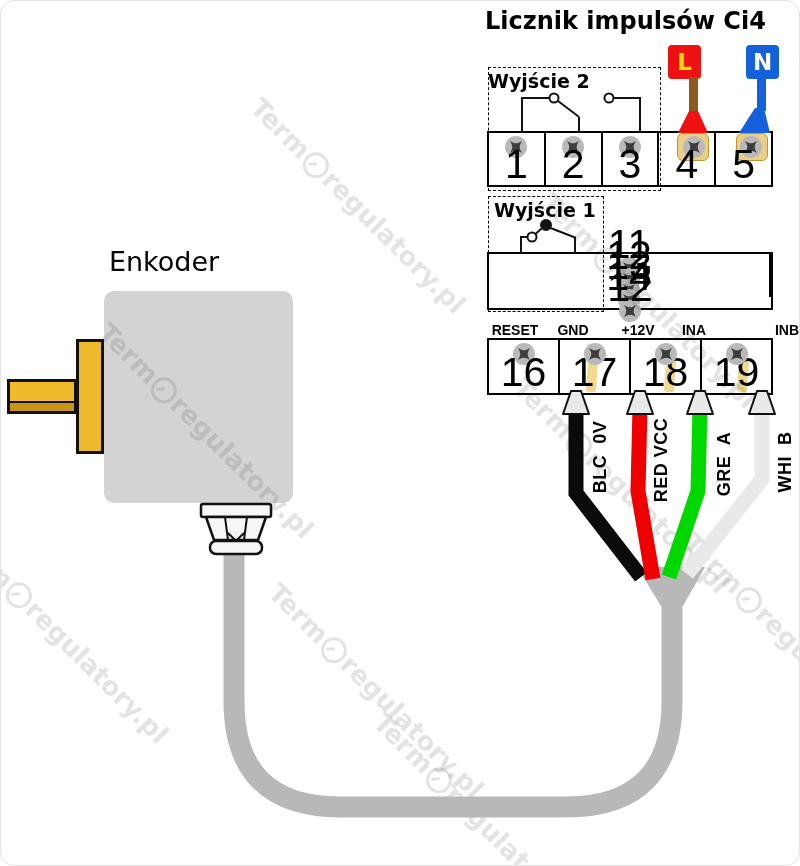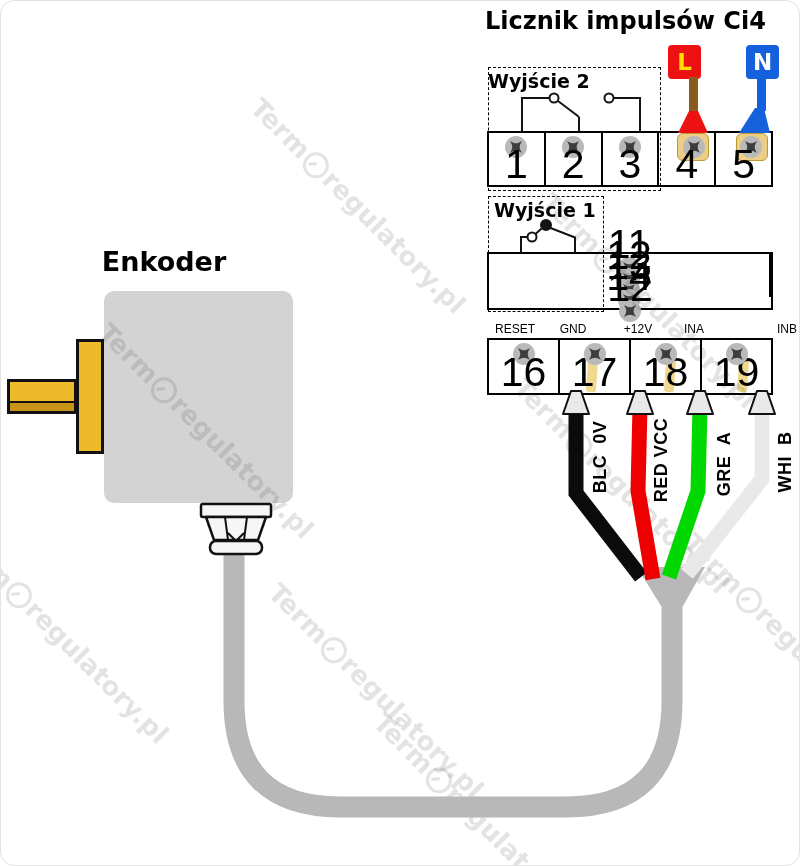--- a/index.html
+++ b/index.html
@@ -3,41 +3,41 @@
 <meta charset="utf-8">
 <style>
   html,body{margin:0;padding:0;background:#fff;}
   .page{
     position:relative;width:800px;height:866px;background:#fff;overflow:hidden;
     border-radius:14px;border:1px solid #e3e3e3;box-sizing:border-box;
     font-family:"DejaVu Sans","Liberation Sans",sans-serif;color:#000;
   }
   
   .title{position:absolute;left:484px;top:6px;font-size:24px;font-weight:bold;white-space:nowrap;}
-  .enk-label{position:absolute;left:83px;top:245px;width:160px;text-align:center;font-size:27px;font-weight:bold;}
+  .enk-label{position:absolute;left:83px;top:245px;width:160px;text-align:center;font-size:27px;font-weight:normal;}
 
   
   .strip{position:absolute;left:486px;width:286px;border:2px solid #000;box-sizing:border-box;display:flex;background:#fff;}
   .strip1{top:130px;height:56px;}
   .strip2{top:251px;height:58px;flex-direction:column;}
   .strip3{top:337px;height:57px;}
   .cell{flex:1 1 0;position:relative;border-right:2px solid #000;}
   .cell:last-child{border-right:none;}
   .num{position:absolute;left:0;right:0;bottom:0;text-align:center;
        font-family:"Liberation Sans",sans-serif;font-size:41px;line-height:1;font-weight:400;}
   .screw{position:absolute;top:3px;left:50%;margin-left:-11px;width:22px;height:22px;border-radius:50%;background:#b9b9b9;}
   .screw svg{display:block;width:22px;height:22px;}
   .screw.sR{margin-left:-4px;}
   .fork{position:absolute;top:0;width:32px;height:28px;border-radius:6px;background:#eccf85;border:1px solid #bb9a35;box-sizing:border-box;}
   .fork4{left:18px;} .fork5{left:20px;}
   .pin{position:absolute;top:20px;width:10px;height:32px;background:#f0d98f;border-radius:2px;transform:rotate(4deg);}
   .p17{left:27px;} .p18{left:34px;} .p19{left:36px;} .p20{left:40px;}
 
   
-  .pinlabel{position:absolute;top:321px;transform:translateX(-50%);font-size:12px;font-weight:400;
+  .pinlabel{position:absolute;top:321px;transform:translateX(-50%);font-size:14px;font-weight:700;
             font-family:"Liberation Sans",sans-serif;white-space:nowrap;}
   .pl16{left:514px;} .pl17{left:572px;} .pl18{left:637px;} .pl19{left:693px;} .pl20{left:786px;}
 
   
   .dashed{position:absolute;border:1px dashed #000;box-sizing:border-box;background:transparent;}
   .out2-box{left:487px;top:66px;width:173px;height:124px;}
   .out1-box{left:487px;top:195px;width:116px;height:116px;}
   .out-label{position:absolute;text-align:left;font-size:19px;font-weight:bold;white-space:nowrap;}
   .out2-label{left:487px;top:69px;width:173px;}
   .out1-label{left:493px;top:198px;width:116px;}

